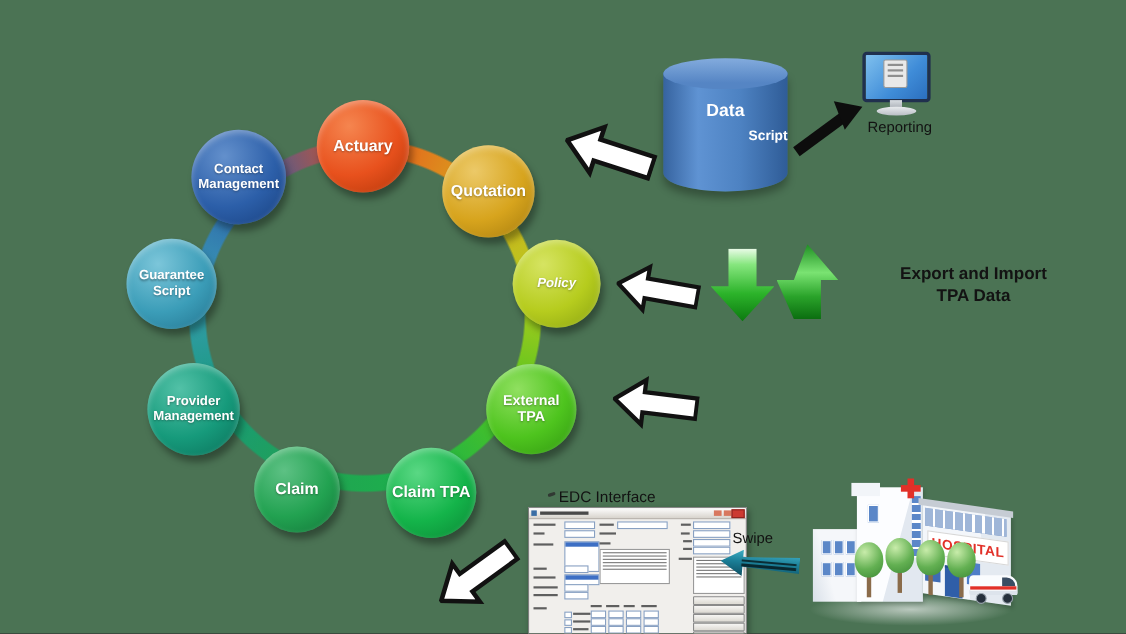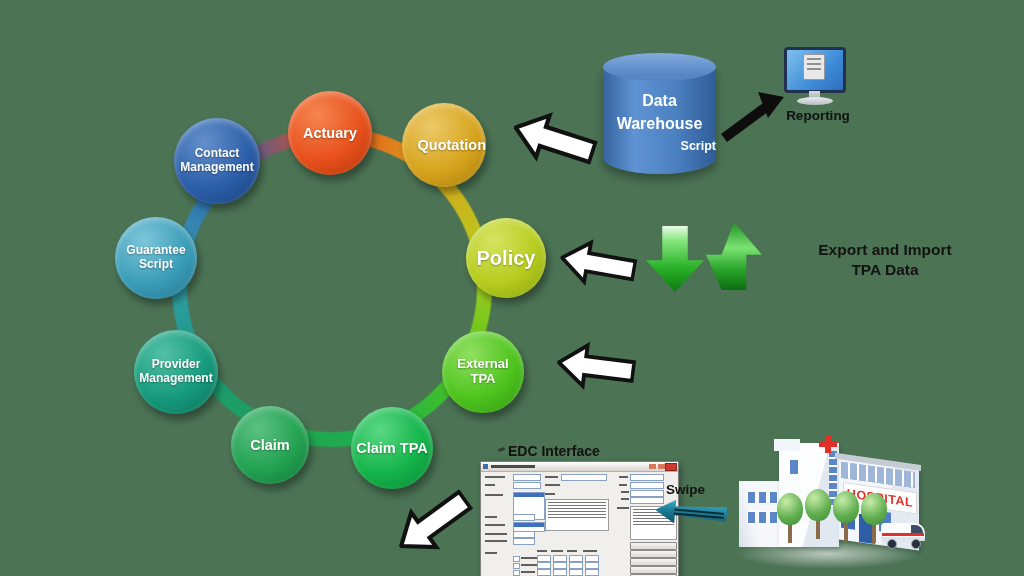--- a/index.html
+++ b/index.html
@@ -46,21 +46,21 @@
   .barrow{position:absolute;left:714px;top:88px;width:74px;height:58px;}
 
   
   .monitor{position:absolute;left:784px;top:47px;width:60px;height:58px;}
   .monitor .screen{position:absolute;left:0;top:0;width:56px;height:40px;border:3px solid #20304e;border-radius:4px;
     background:linear-gradient(135deg,#7fc0ee 0%,#3f8cd8 60%,#2b6fbe 100%);}
   .monitor .doc{position:absolute;left:19px;top:7px;width:20px;height:24px;background:#e9e9e9;border:1px solid #9a9a9a;border-radius:2px;}
   .monitor .doc i{display:block;height:2px;background:#8f8f8f;margin:3px 3px 0 3px;}
   .monitor .neck{position:absolute;left:25px;top:44px;width:11px;height:7px;background:linear-gradient(#d9dde2,#aeb4bb);}
   .monitor .base{position:absolute;left:13px;top:50px;width:36px;height:8px;border-radius:50%;background:linear-gradient(#e8ebee,#b9bec5);}
-  .lbl{position:absolute;color:#121212;font-weight:bold;}
+  .lbl{position:absolute;color:#121212;font-weight:normal;}
 
   
   .gdown{position:absolute;left:646px;top:226px;width:58px;height:66px;
     clip-path:polygon(28% 0,72% 0,72% 52%,100% 52%,50% 100%,0 52%,28% 52%);
     background:linear-gradient(180deg,#eafbe8 0%,#86e67e 22%,#2cb32a 62%,#0c7a10 100%);
     filter:drop-shadow(1px 2px 2px rgba(0,0,0,.35));}
   .gup{position:absolute;left:706px;top:222px;width:56px;height:68px;
     clip-path:polygon(50% 0,100% 48%,72% 48%,72% 100%,28% 100%,0 48%,28% 48%);
     background:linear-gradient(180deg,#1f8f23 0%,#7ae372 38%,#2aa32a 70%,#0b6e10 100%);
     filter:drop-shadow(1px 2px 2px rgba(0,0,0,.35));}
@@ -150,24 +150,24 @@
 </head>
 <body>
 
 <div id="canvas">
 
   <div class="ring"></div>
   <div>
       <div class="sat" style="left: 288px; top: 91px; width: 84px; height: 84px; font-size: 14.5px; background: radial-gradient(circle at 35% 28%, rgb(245, 133, 79) 0%, rgb(232, 81, 29) 55%, rgb(176, 52, 7) 100%);">
         <span>Actuary</span>
       </div>
-      <div class="sat" style="left: 402px; top: 103px; width: 84px; height: 84px; font-size: 14.5px; background: radial-gradient(circle at 35% 28%, rgb(236, 201, 104) 0%, rgb(215, 164, 29) 55%, rgb(162, 121, 12) 100%); align-items: flex-end;">
+      <div class="sat" style="left: 402px; top: 132px; width: 84px; height: 84px; font-size: 14.5px; background: radial-gradient(circle at 35% 28%, rgb(236, 201, 104) 0%, rgb(215, 164, 29) 55%, rgb(162, 121, 12) 100%);">
         <span>Quotation</span>
       </div>
-      <div class="sat" style="left: 466px; top: 218px; width: 80px; height: 80px; font-size: 20px; background: radial-gradient(circle at 35% 28%, rgb(214, 228, 98) 0%, rgb(182, 204, 30) 55%, rgb(135, 160, 16) 100%);">
+      <div class="sat" style="left: 466px; top: 218px; width: 80px; height: 80px; font-size: 12px; background: radial-gradient(circle at 35% 28%, rgb(214, 228, 98) 0%, rgb(182, 204, 30) 55%, rgb(135, 160, 16) 100%); font-style: italic;">
         <span>Policy</span>
       </div>
       <div class="sat" style="left: 442px; top: 331px; width: 82px; height: 82px; font-size: 13px; background: radial-gradient(circle at 35% 28%, rgb(144, 224, 96) 0%, rgb(78, 196, 30) 55%, rgb(47, 148, 16) 100%);">
         <span>External</span>
         <span>TPA</span>
       </div>
       <div class="sat" style="left: 351px; top: 407px; width: 82px; height: 82px; font-size: 14.5px; background: radial-gradient(circle at 35% 28%, rgb(90, 216, 132) 0%, rgb(20, 180, 74) 55%, rgb(10, 133, 52) 100%);">
         <span>Claim TPA</span>
       </div>
       <div class="sat" style="left: 231px; top: 406px; width: 78px; height: 78px; font-size: 14.5px; background: radial-gradient(circle at 35% 28%, rgb(93, 193, 132) 0%, rgb(34, 162, 81) 55%, rgb(17, 115, 55) 100%);">
@@ -209,21 +209,20 @@
     <svg viewBox="0 0 100 64">
         <polygon points="2,32 36,6 36,20 98,20 98,44 36,44 36,58" fill="#ffffff" stroke="#111111" stroke-width="5"></polygon>
       </svg>
   </div>
 
   <div class="dw">
     <div class="body"></div>
     <div class="lid"></div>
     <div class="txt">
       <div class="l1">Data</div>
-      <div class="l1">Warehouse</div>
       <div class="l2">Script</div>
     </div>
   </div>
 
   <div class="barrow">
     <svg viewBox="0 0 74 58" width="74" height="58">
       <line x1="10" y1="50" x2="52" y2="19" stroke="#0d0d0d" stroke-width="10"></line>
       <polygon points="44,4 70,9 54,30" fill="#0d0d0d"></polygon>
     </svg>
   </div>

